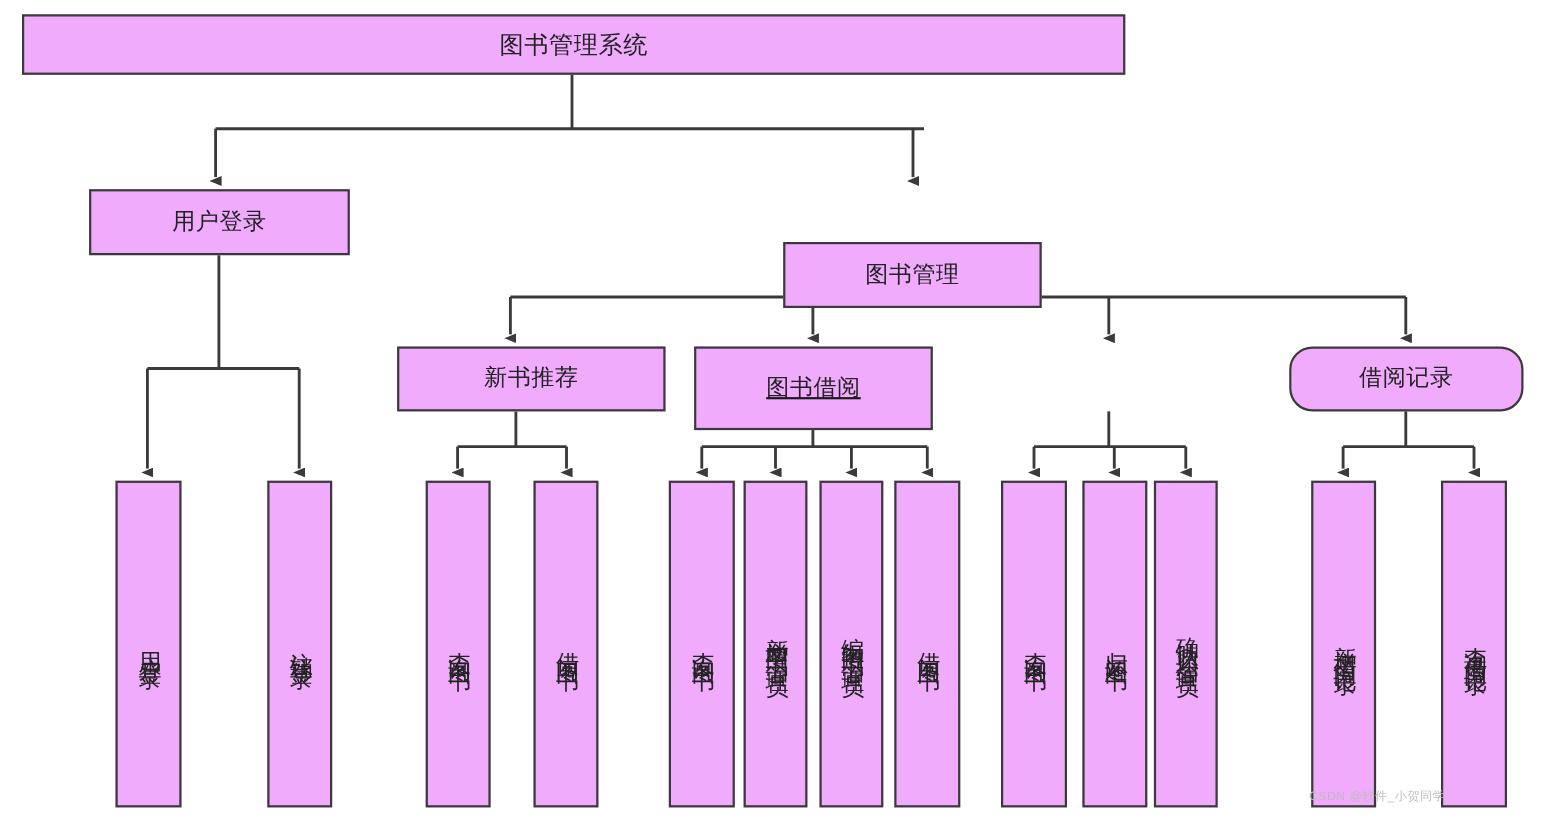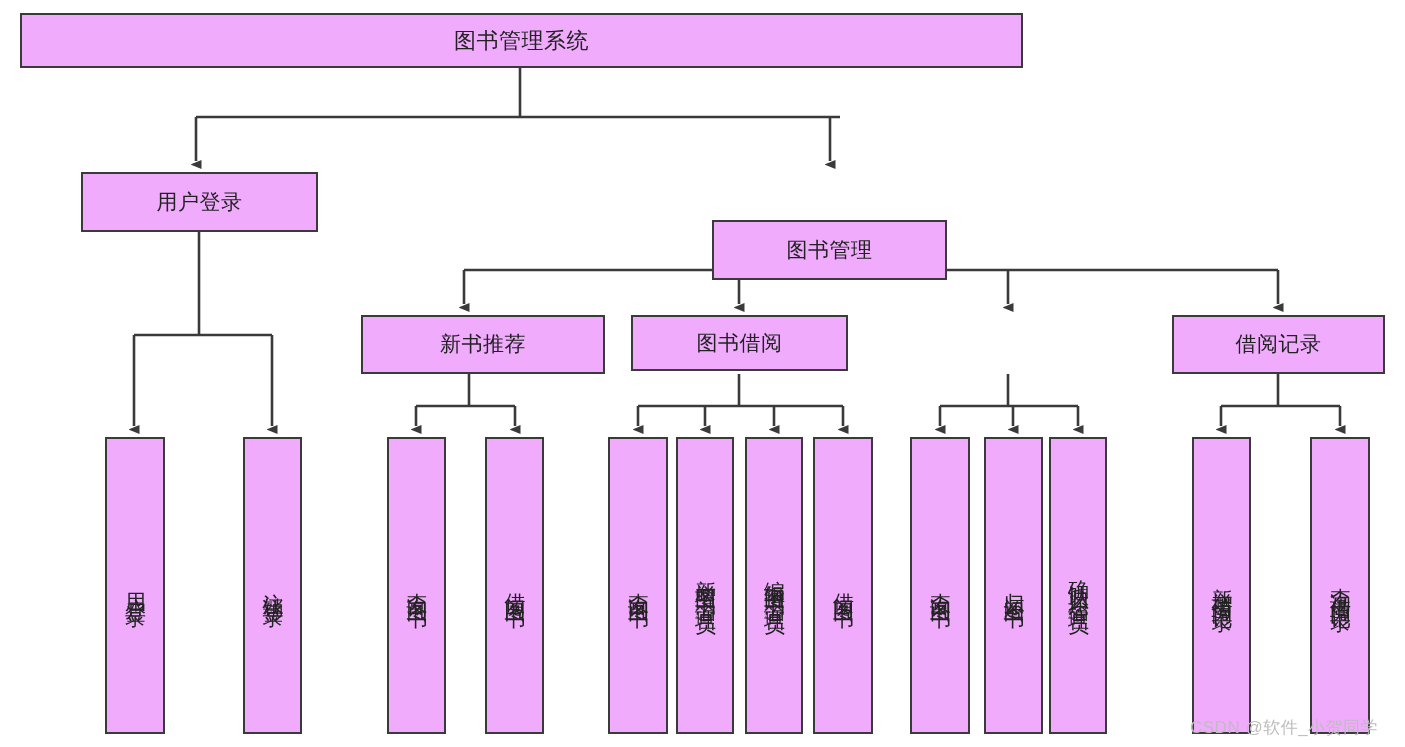--- a/index.html
+++ b/index.html
@@ -46,21 +46,21 @@
     writing-mode: vertical-rl;
     text-orientation: upright;
     letter-spacing: 5px;
     font-size: 21px;
     white-space: normal;
     text-align: center;
   }
   .node.root .label { font-size: 22px; }
   .watermark {
     position: absolute;
-    font-size: 17px;
+    font-size: 11px;
     color: #bdbdbd;
     letter-spacing: 0.5px;
     white-space: nowrap;
     user-select: none;
   }
 </style>
 </head>
 <body>
 
 <div id="canvas">
@@ -122,24 +122,24 @@
   <div class="node" style="left:81px; top:172px; width:237px; height:60px;">
     <span class="label">用户登录</span>
   </div>
   <div class="node" style="left:712px; top:172px; width:235px; height:60px;margin-top:48px;">
     <span class="label">图书管理</span>
   </div>
 
   <div class="node" style="left:361px; top:315px; width:244px; height:59px;">
     <span class="label">新书推荐</span>
   </div>
-  <div class="node" style="left:631px; top:315px; width:217px; height:56px;">
+  <div class="node" style="left:631px; top:315px; width:217px; height:76px;text-decoration:underline;">
     <span class="label">图书借阅</span>
   </div>
-  <div class="node" style="left:1172px; top:315px; width:213px; height:59px;">
+  <div class="node" style="left:1172px; top:315px; width:213px; height:59px;border-radius:21px;">
     <span class="label">借阅记录</span>
   </div>
 
   <div class="node vertical" style="left:105px; top:437px; width:60px; height:297px;">
     <span class="label">用户登录</span>
   </div>
   <div class="node vertical" style="left:243px; top:437px; width:59px; height:297px;">
     <span class="label">注销登录</span>
   </div>
   <div class="node vertical" style="left:387px; top:437px; width:59px; height:297px;">

